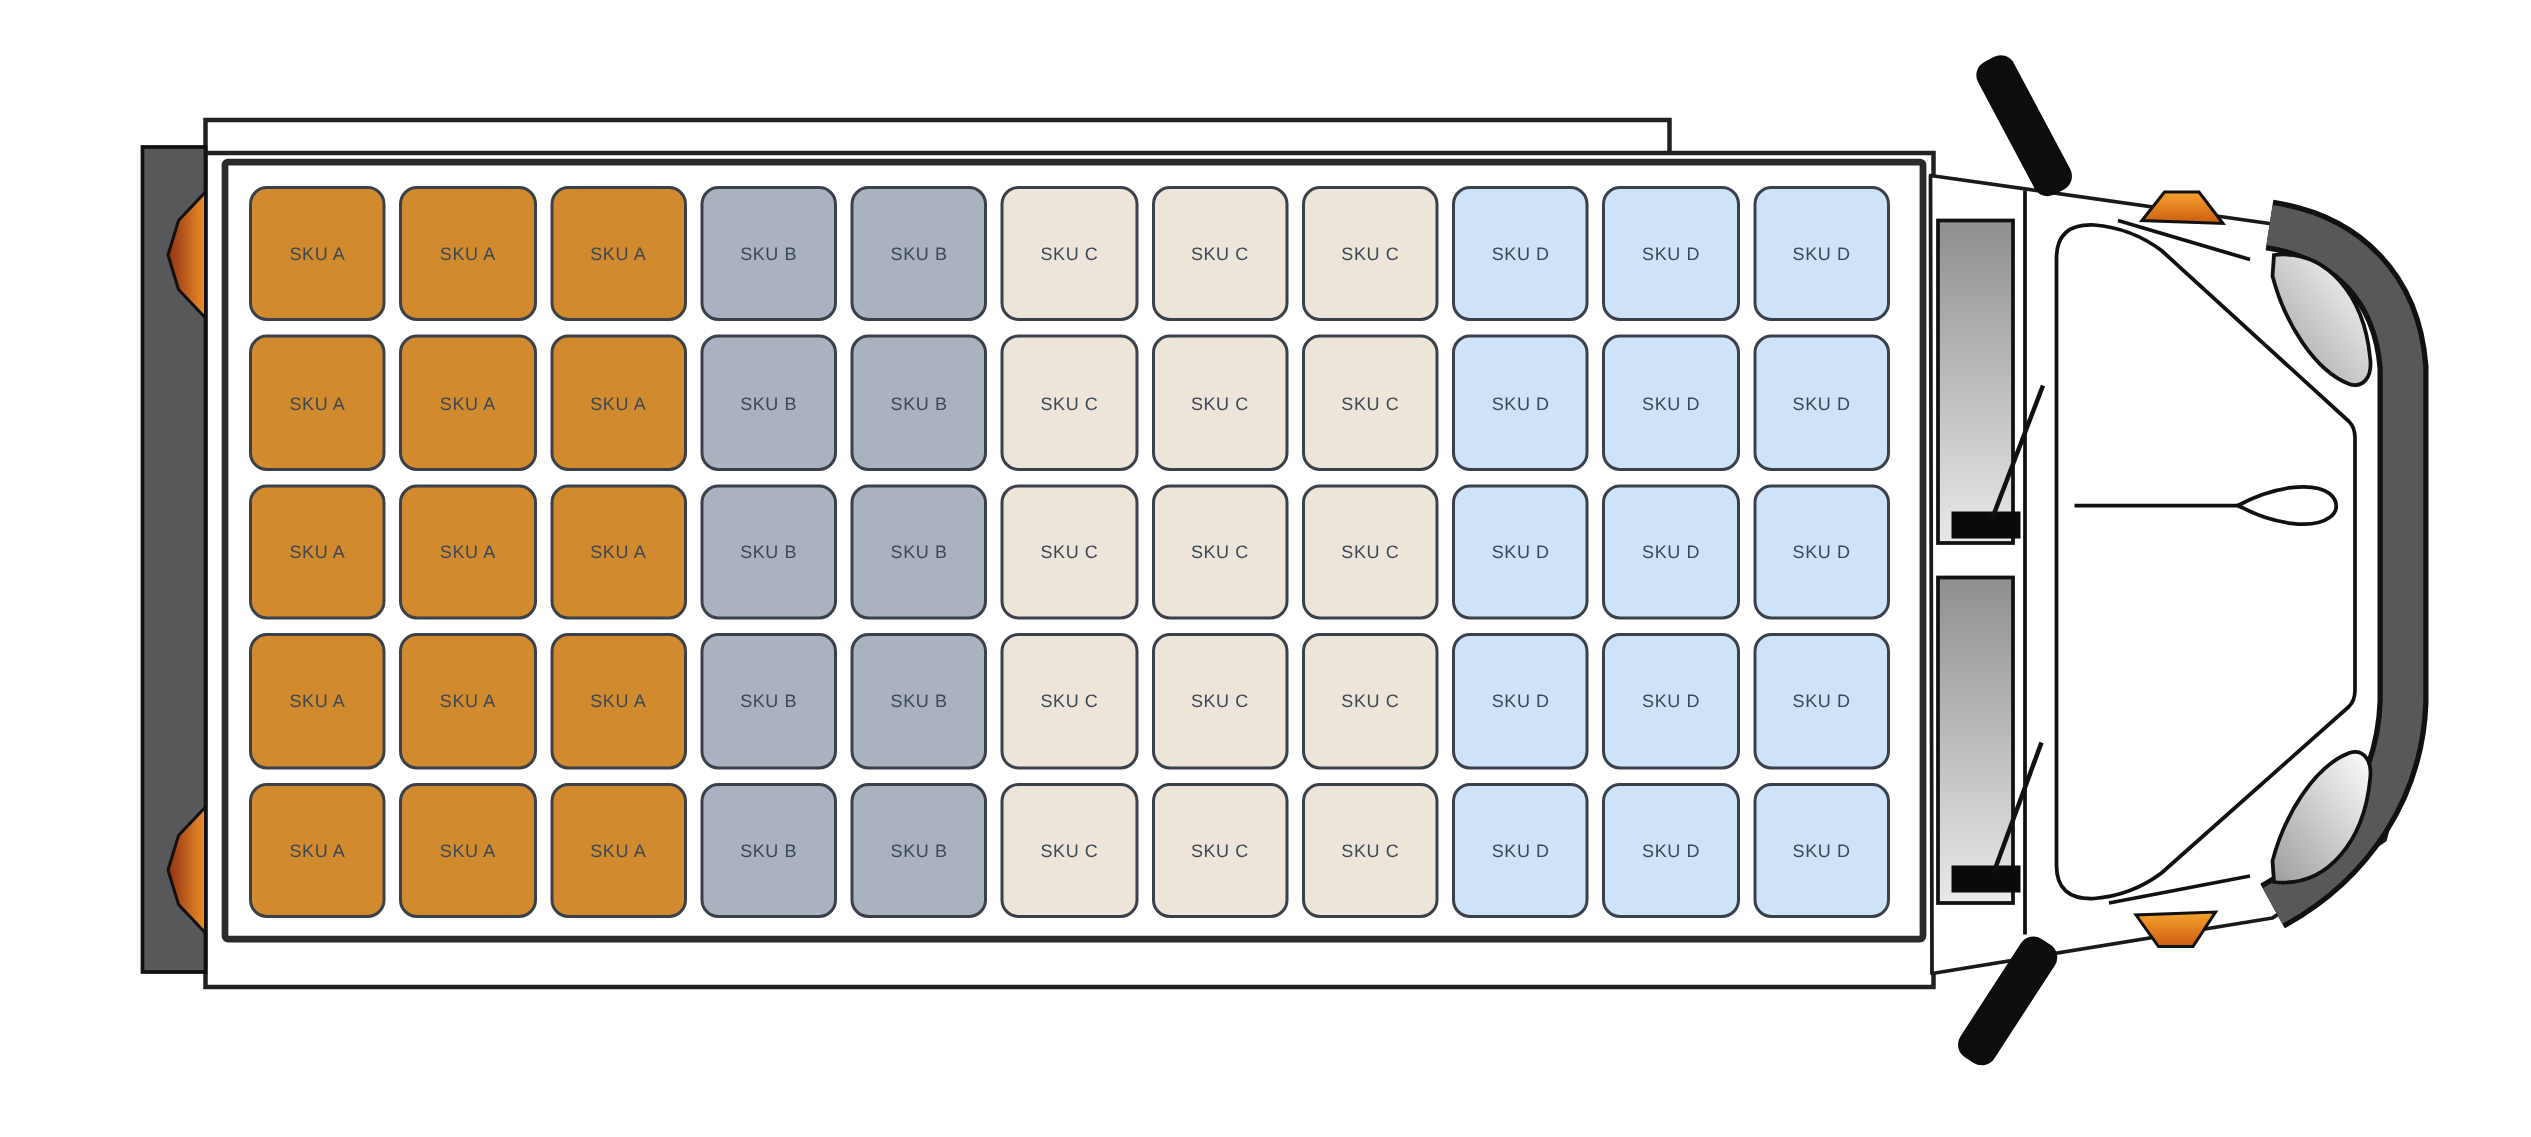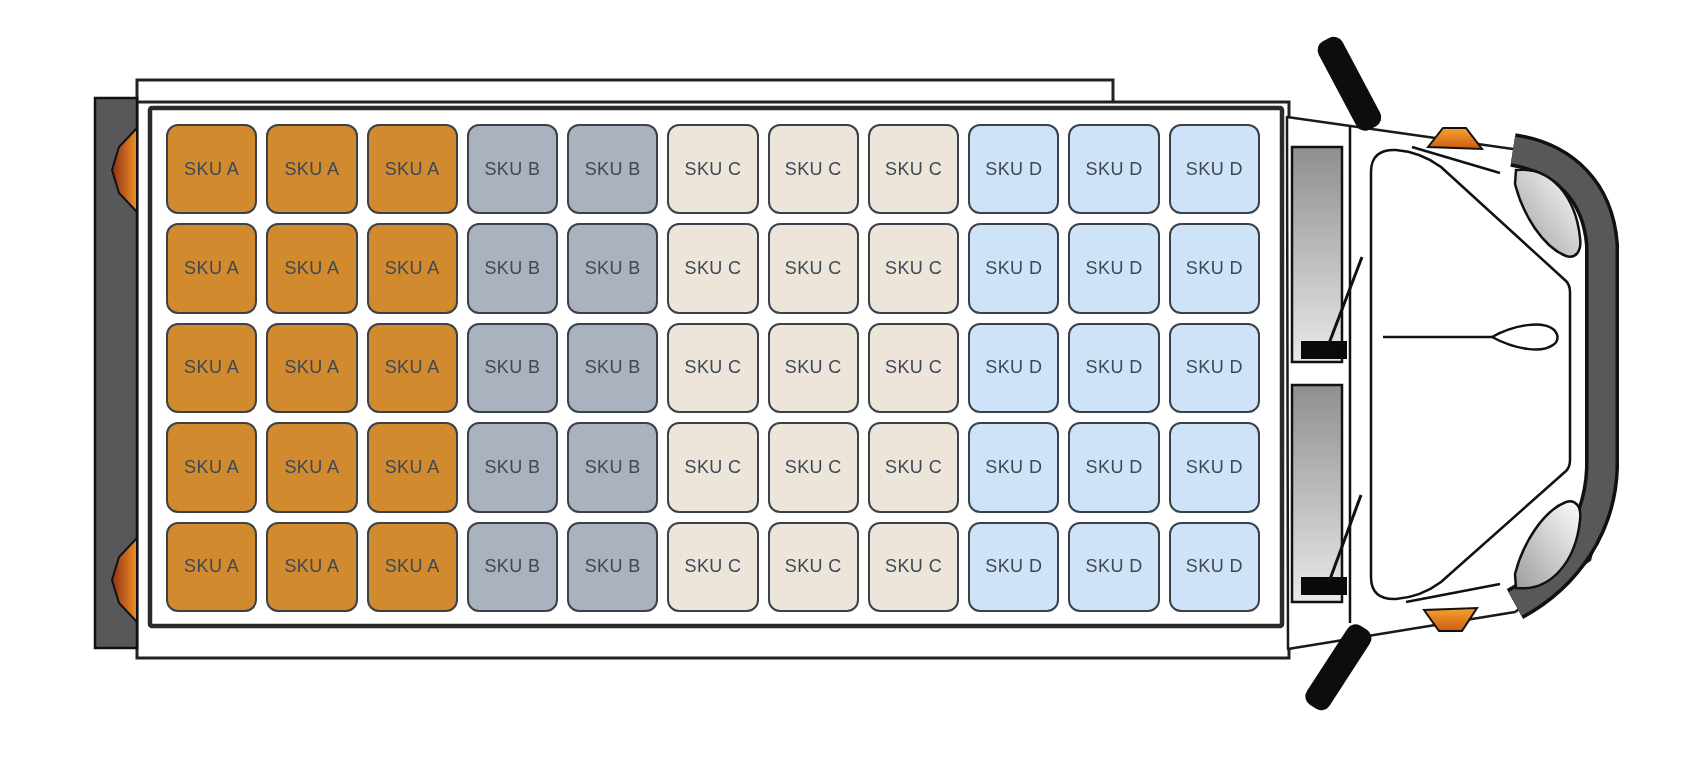--- a/index.html
+++ b/index.html
@@ -19,21 +19,21 @@
     grid-template-columns:repeat(11,1fr);
     grid-template-rows:repeat(5,1fr);
     gap:9px;
   }
   .cargo-box{
     border:2px solid #3a414b;
     border-radius:12px;
     display:flex;
     align-items:center;
     justify-content:center;
-    font-size:18px;
+    font-size:12px;
     letter-spacing:0.4px;
     box-sizing:border-box;
   }
 </style>
 </head>
 <body>
 
 <div class="stage">
 
   <svg class="truck-svg" viewBox="0 0 1687 758">

